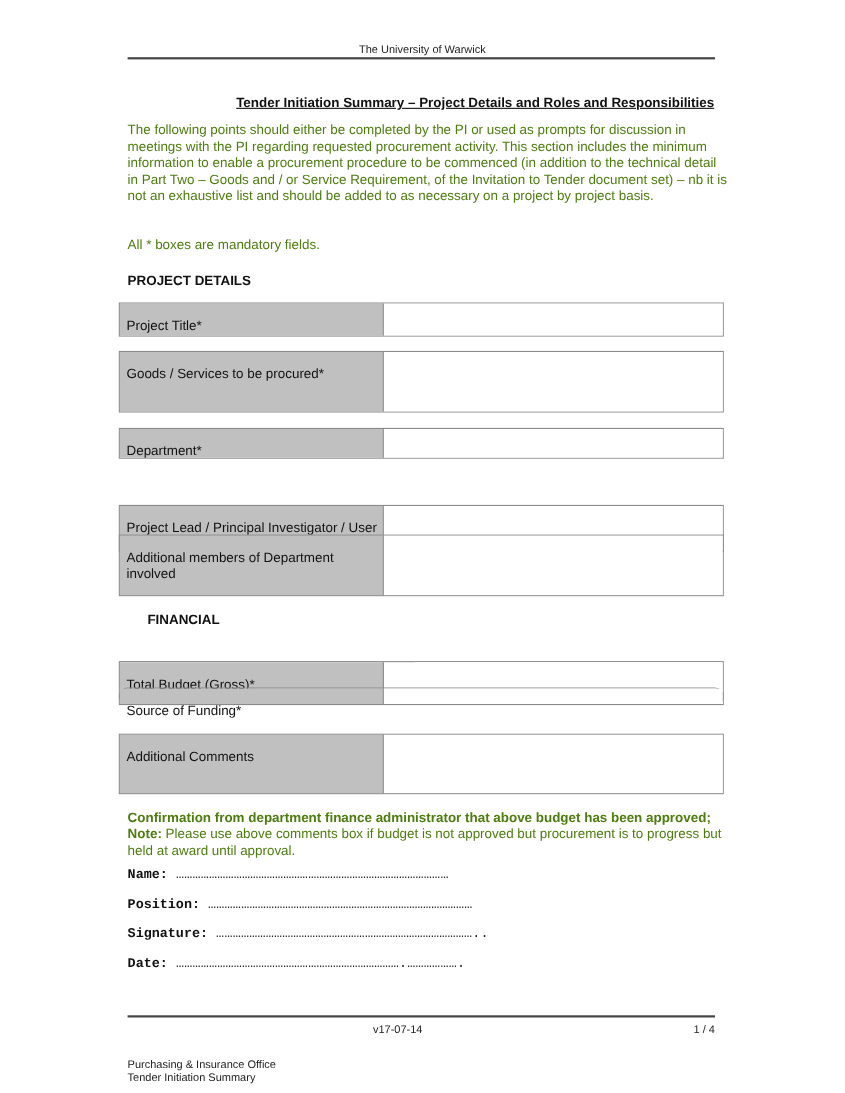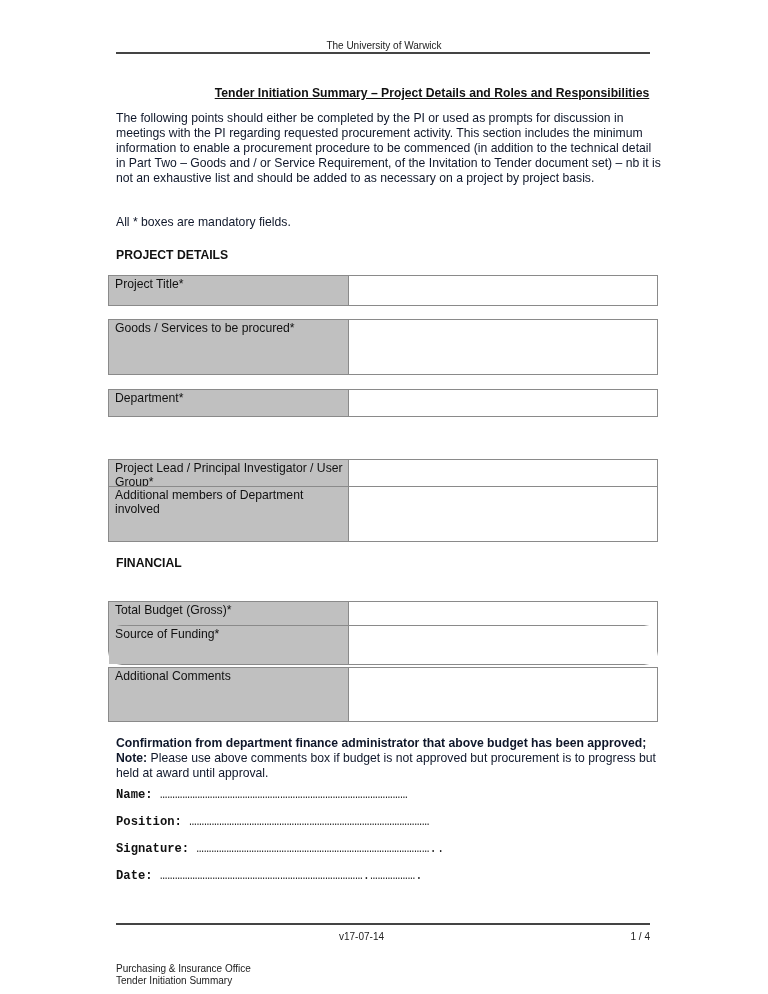--- a/index.html
+++ b/index.html
@@ -3,29 +3,29 @@
   <meta charset="utf-8">
   <style>
     html, body { margin: 0; padding: 0; background: #ffffff; }
     body { width: 768px; height: 994px; position: relative; overflow: hidden;
            font-family: "Liberation Sans", sans-serif; color: #111; }
     .abs { position: absolute; }
     .hdr-text { top: 40px; left: 0; width: 768px; text-align: center; font-size: 10px; color: #222; }
     .hdr-line { top: 52px; left: 116px; width: 534px; height: 2px; background: #444; }
     .title { top: 86px; left: 0; width: 768px; text-align: center; font-size: 12.2px;
              font-weight: bold; text-decoration: underline; margin-left: 48px; }
-    .para { left: 116px; width: 546px; font-size: 12.2px; line-height: 15px; color: #0f172a; }
+    .para { left: 116px; width: 546px; font-size: 12.2px; line-height: 15px; color: #4d7c0f; }
     .intro { top: 111px; }
     .mandatory { top: 215px; }
     .section-h { left: 116px; font-size: 12.2px; font-weight: bold; }
     .sec-project { top: 248px; }
-    .sec-financial { top: 556px; }
+    .sec-financial { top: 556px; margin-left: 18px; }
     .field { left: 108px; width: 550px; display: flex; border: 1px solid #8a8a8a; box-sizing: border-box; }
     .field .lbl { width: 240px; background: #c0c0c0; border-right: 1px solid #8a8a8a;
-                  box-sizing: border-box; padding: 1px 5px 0 6px; font-size: 12.2px; line-height: 14px; color: #111; }
+                  box-sizing: border-box; padding: 13px 5px 0 6px; font-size: 12.2px; line-height: 14px; color: #111; }
     .field .val { flex: 1; background: #fff; border: none; outline: none; font: inherit; font-size: 12px; padding: 2px 4px; }
     .confirm { top: 736px; }
     .sig { left: 116px; font-size: 12.2px; white-space: nowrap; font-family: Liberation Mono, monospace; }
     .sig b { font-weight: bold; }
     .sig .dots { letter-spacing: 0.2px; color: #222; }
     .ftr-line { top: 923px; left: 116px; width: 534px; height: 2px; background: #444; }
     .ftr { font-size: 10px; color: #222; line-height: 12px; }
     .ftr-left { top: 931px; left: 116px; margin-top: 32px; }
     .ftr-mid { top: 931px; left: 339px; }
     .ftr-right { top: 931px; left: 610px; width: 40px; text-align: right; }
@@ -67,21 +67,21 @@
   <textarea class="val" style="resize: none;"></textarea>
 </div>
 
 <div class="abs section-h sec-financial">FINANCIAL</div>
 
 <div class="abs field" style="top:601px;height:40px;gap:28px;">
   <div class="lbl">Total Budget (Gross)*</div>
   <input class="val" value="" style="">
 </div>
 
-<div class="abs field" style="top:625px;height:40px;border-radius:14px;">
+<div class="abs field" style="top:625px;height:16px;border-radius:14px;">
   <div class="lbl">Source of Funding*</div>
   <input class="val" value="" style="">
 </div>
 
 <div class="abs field" style="top:667px;height:55px;">
   <div class="lbl">Additional Comments</div>
   <textarea class="val" style="resize: none;"></textarea>
 </div>
 
 <div class="abs para confirm"><b>Confirmation from department finance administrator that above budget has been approved; Note:</b><span> Please use above comments box if budget is not approved but procurement is to progress but held at award until approval.</span></div>

